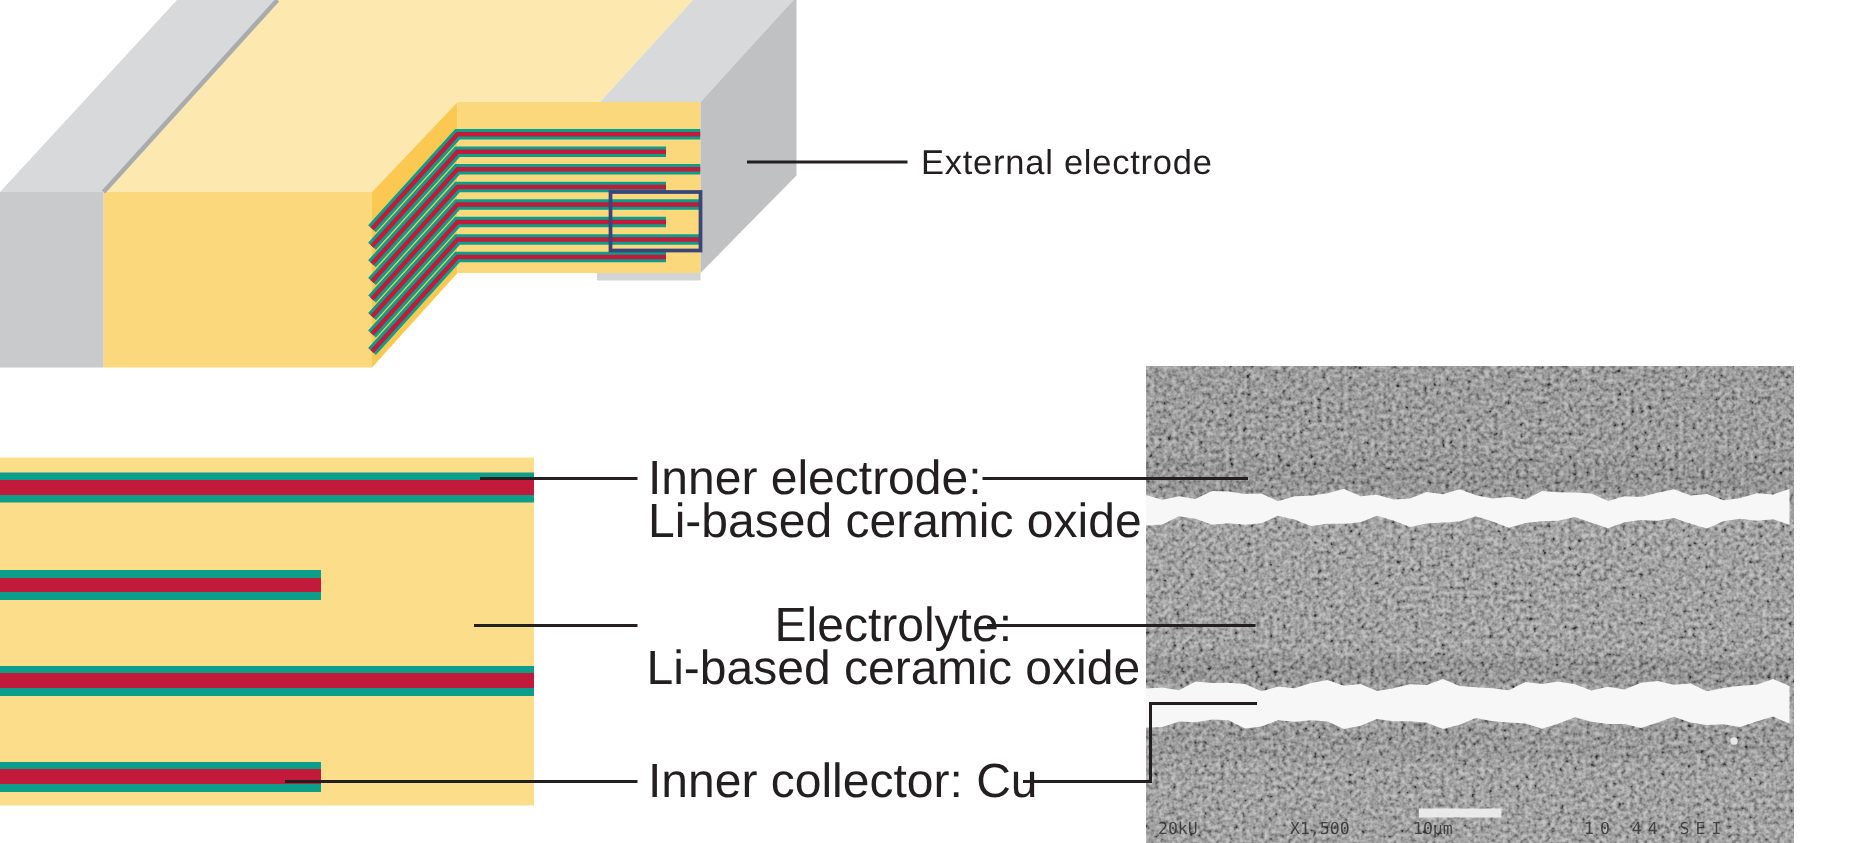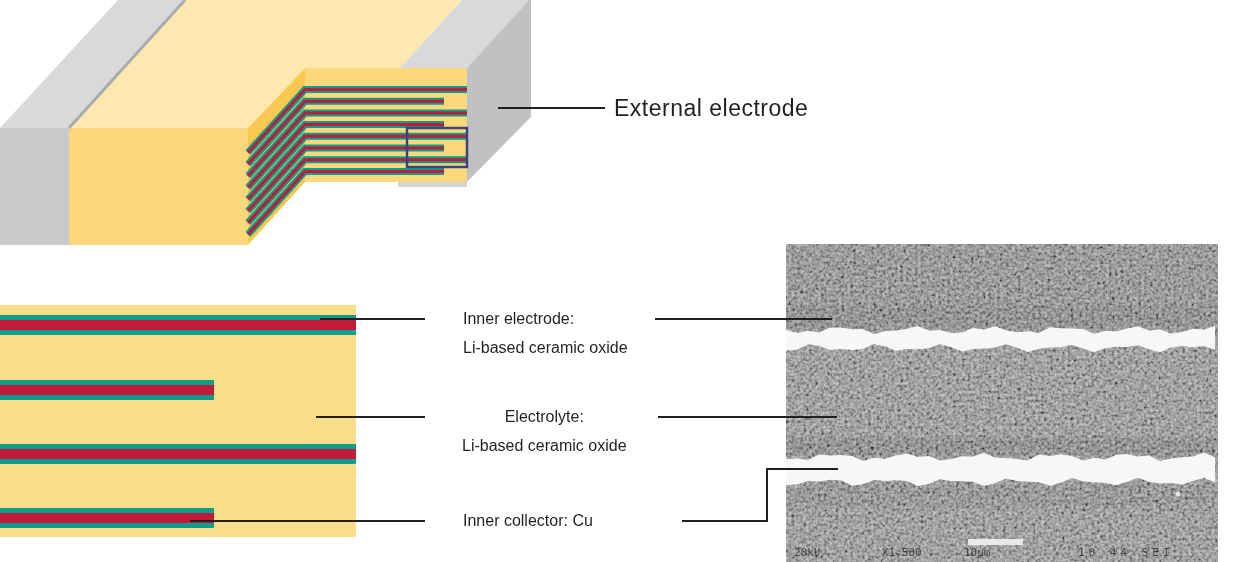--- a/index.html
+++ b/index.html
@@ -21,21 +21,21 @@
   .section-face{fill:var(--body_front_yellow);}
   .lg{stroke:var(--electrode_green);fill:none;}
   .lr{stroke:var(--electrode_red);fill:none;}
   .navy-box{fill:none;stroke:var(--highlight_navy);stroke-width:2.5;}
   
   .leader{position:absolute;background:var(--line_black);height:2px;}
   .leader.vert{width:2px;}
   
   .lbl{position:absolute;white-space:nowrap;color:var(--text_black);}
   #label-external{font-size:23px;line-height:36px;letter-spacing:.5px;}
-  .lbl-small{font-size:16px;line-height:29px;margin-left:31px;}
+  .lbl-small{font-size:32px;line-height:29px;}
   
   #panel2d{position:absolute;background:var(--ceramic_yellow);}
   .stripe{position:absolute;left:0;
     background:linear-gradient(to bottom,
       var(--electrode_green) 0 5px,
       var(--electrode_red) 5px 15px,
       var(--electrode_green) 15px 20px);}
   
   #sem-wrap{position:absolute;}
   .sem-band{fill:var(--sem_white);}
@@ -84,21 +84,21 @@
     <rect class="navy-box" x="407" y="128" width="60" height="39"></rect>
   </svg>
 
   <div id="panel2d" style="left: 0px; top: 305px; width: 356px; height: 232px;">
       <div class="stripe" style="top: 10px; height: 20px; width: 100%;"></div>
       <div class="stripe" style="top: 75px; height: 20px; width: 214px;"></div>
       <div class="stripe" style="top: 139px; height: 20px; width: 100%;"></div>
       <div class="stripe" style="top: 203px; height: 20px; width: 214px;"></div>
     </div>
 
-  <div id="sem-wrap" style="left: 786px; top: 244px;">
+  <div id="sem-wrap" style="left: 764px; top: 244px;">
     <svg id="sem-svg" width="432" height="318" viewBox="0 0 432 318">
       <defs>
         <filter id="grain" x="0" y="0" width="100%" height="100%">
           <feTurbulence type="fractalNoise" baseFrequency="0.34" numOctaves="2" seed="11" stitchTiles="stitch"></feTurbulence>
           <feColorMatrix type="saturate" values="0"></feColorMatrix>
           <feComponentTransfer>
             <feFuncR type="linear" slope="2.2" intercept="-0.55"></feFuncR>
             <feFuncG type="linear" slope="2.2" intercept="-0.55"></feFuncG>
             <feFuncB type="linear" slope="2.2" intercept="-0.55"></feFuncB>
             <feFuncA type="linear" slope="0" intercept="1"></feFuncA>

